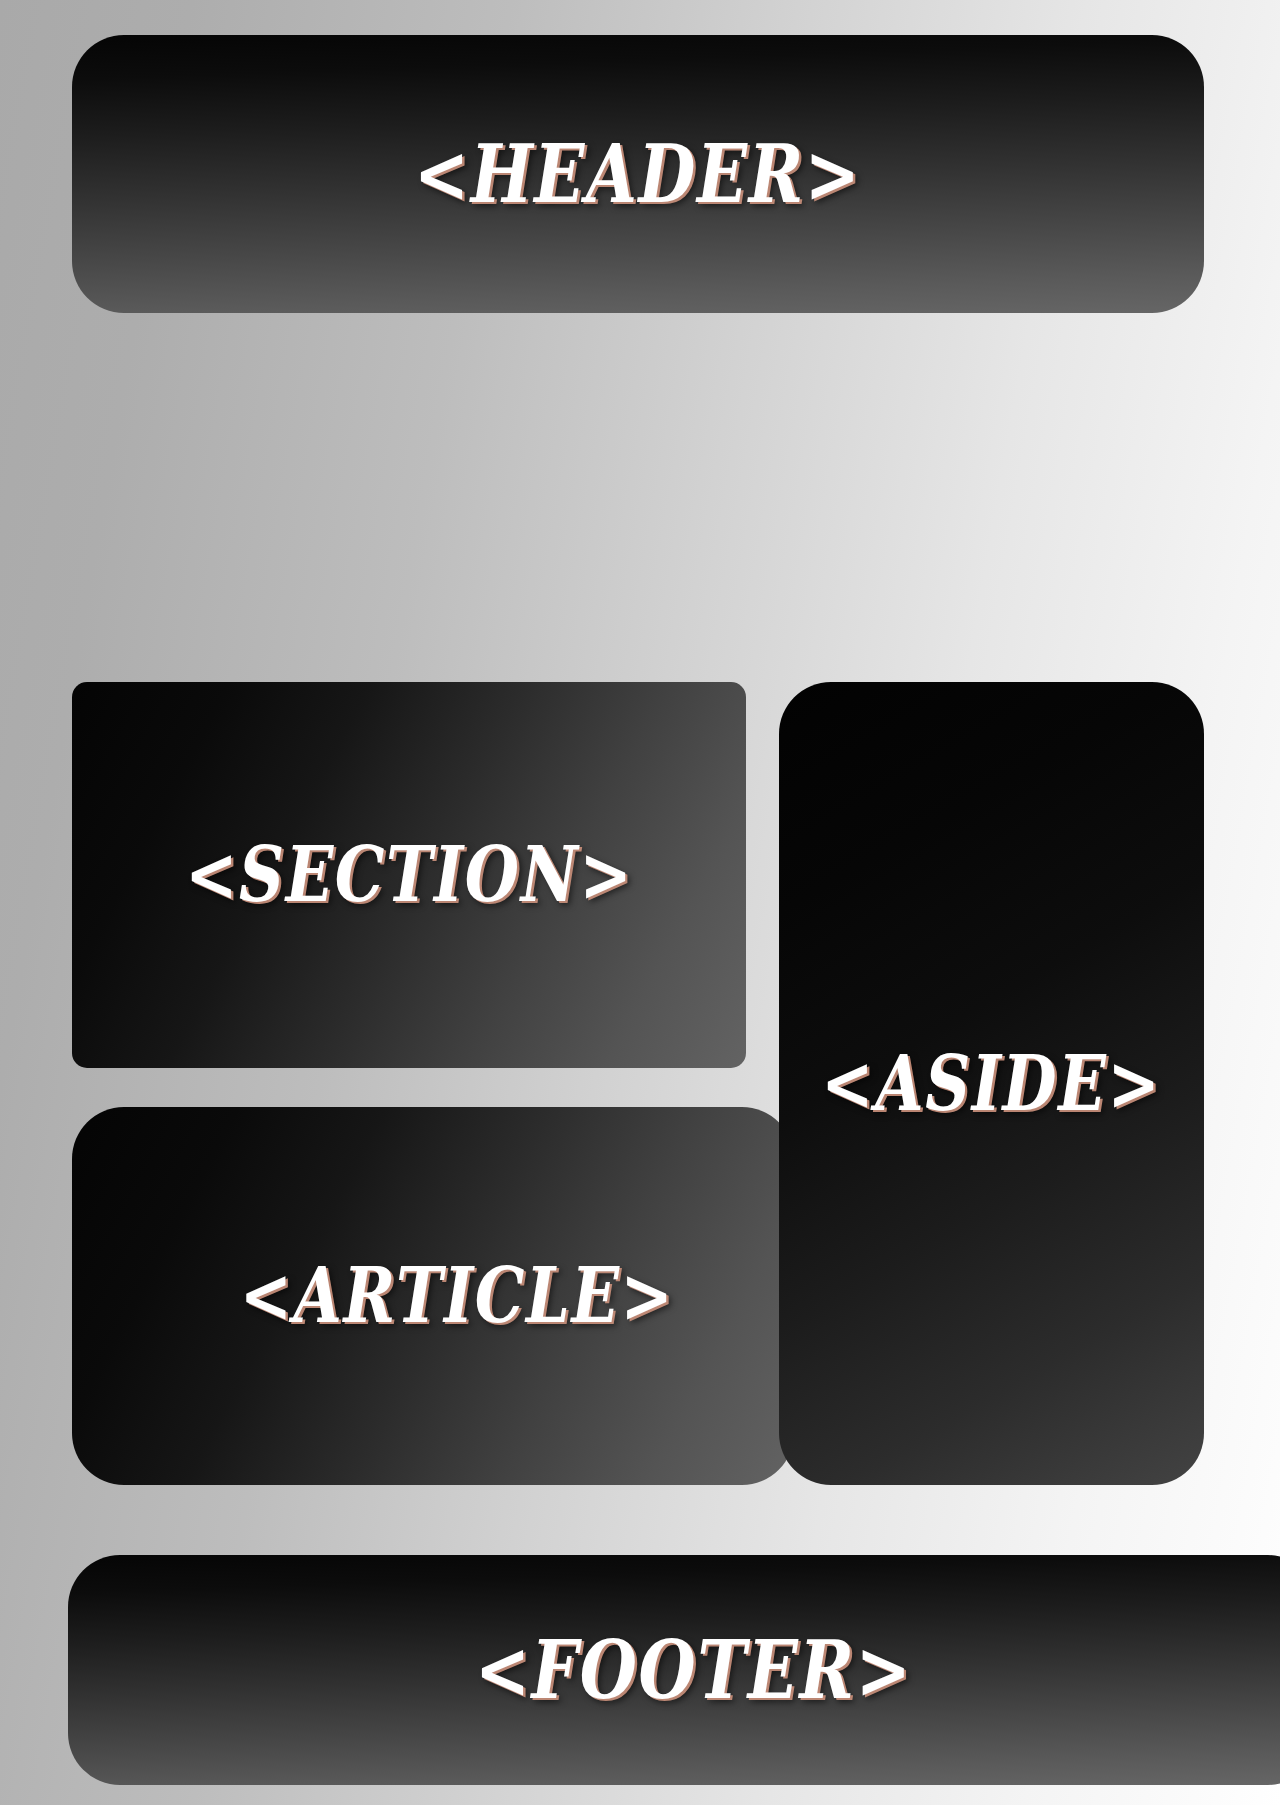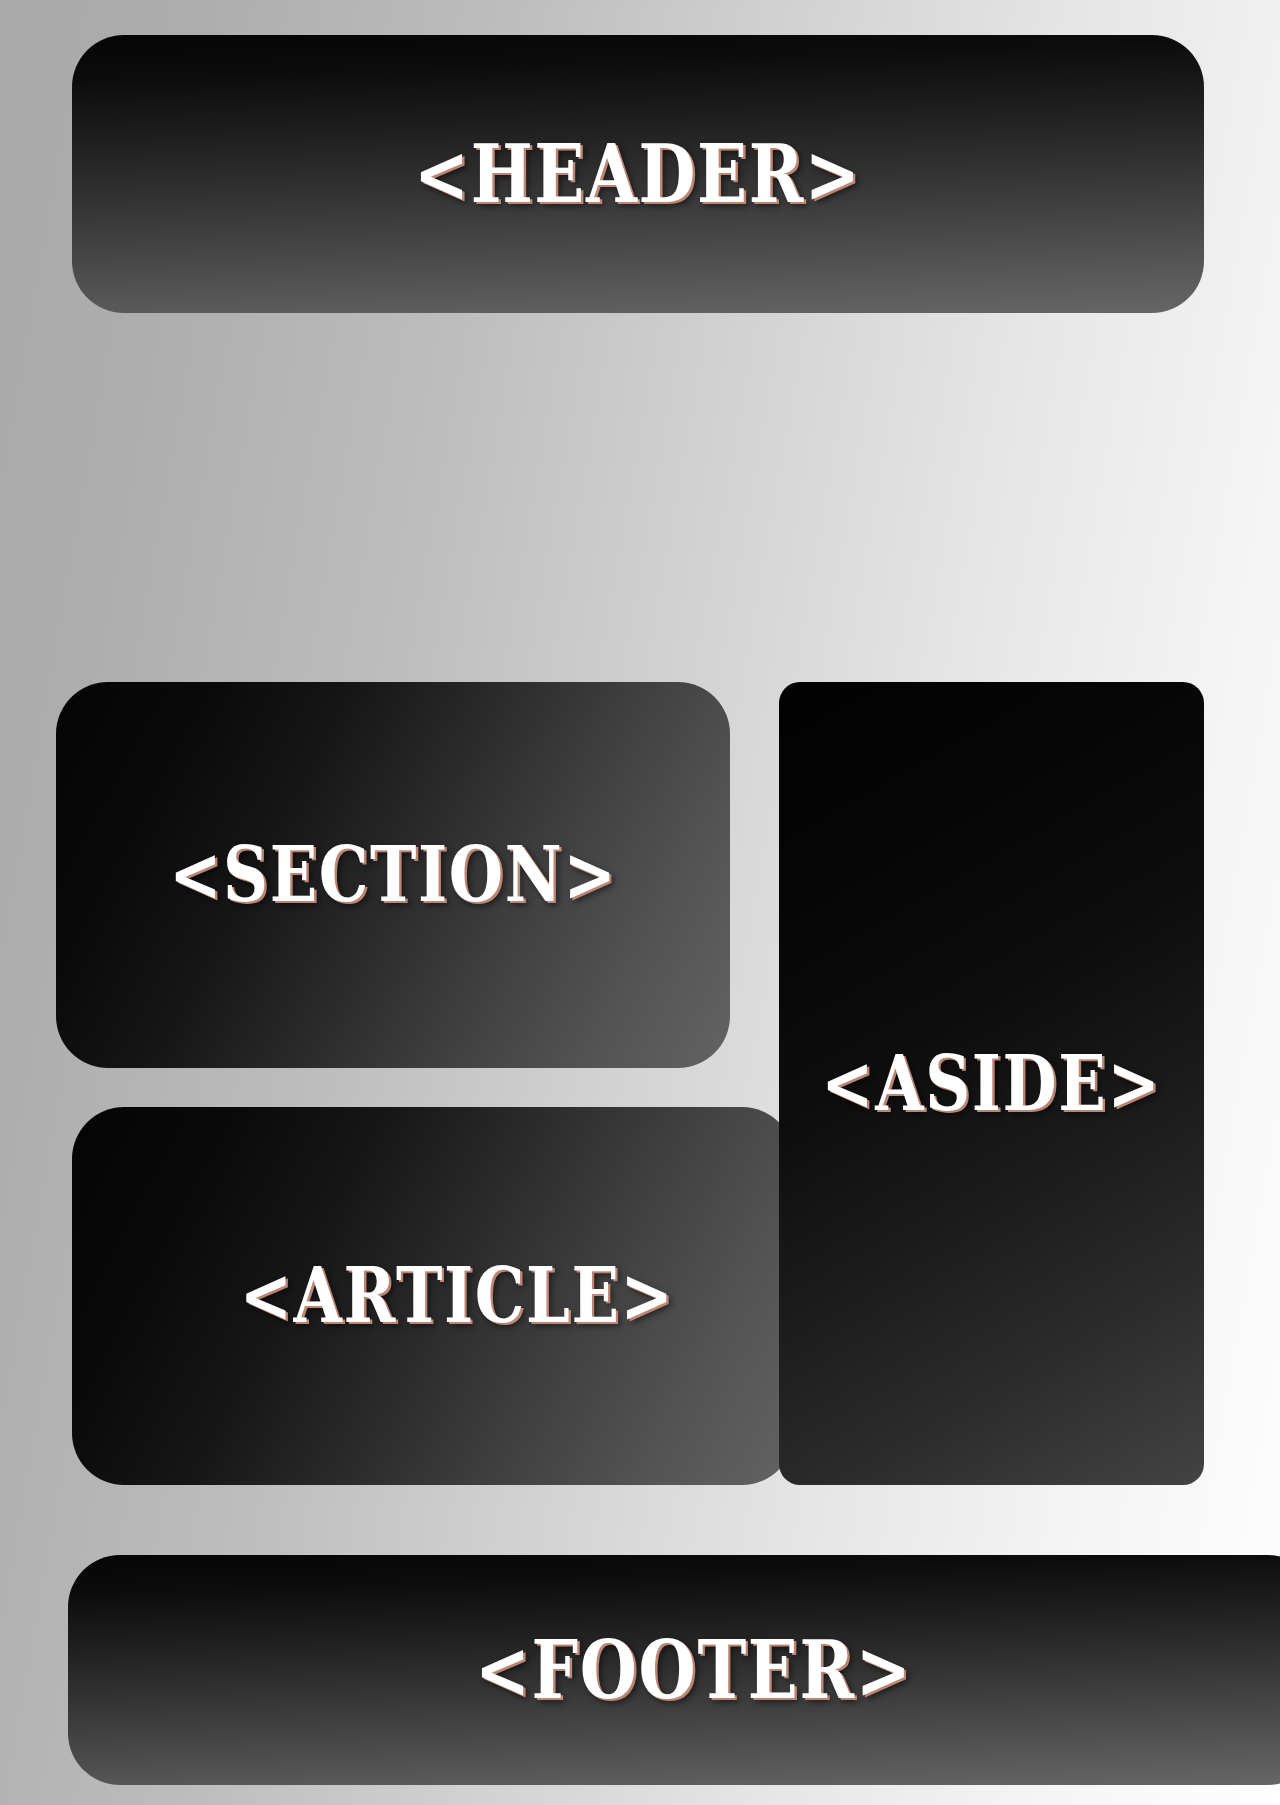--- a/index.html
+++ b/index.html
@@ -41,20 +41,21 @@
                 #0c0c0c 14%,
                 #1d1d1d 32%,
                 #323232 52%,
                 #484848 72%,
                 #5a5a5a 88%,
                 #666666 100%);
     display: flex;
     align-items: center;
     justify-content: center;
     overflow: hidden;
+    font-style: italic;
   }
 
   
   .region.col-left {
     background: linear-gradient(118deg,
                 #040404 0%,
                 #0a0a0a 18%,
                 #161616 34%,
                 #2c2c2c 52%,
                 #414141 68%,
@@ -63,21 +64,20 @@
   }
   .region.col-right {
     background: linear-gradient(150deg,
                 #020202 0%,
                 #060606 22%,
                 #0d0d0d 42%,
                 #1c1c1c 62%,
                 #2c2c2c 80%,
                 #3a3a3a 92%,
                 #434343 100%);
-    border-radius: 21px;
   }
 
   
   .label {
     color: #ffffff;
     font-family: "DejaVu Serif", serif;
     font-weight: 700;
     letter-spacing: 2px;
     white-space: nowrap;
     transform: scaleX(0.82);
@@ -95,22 +95,22 @@
   }
   #header-region .label { font-size: 80px; }
 
   #nav-region {
     left: 72px;  top: 387px;
     width: 1130px; height: 218px;
   }
   #nav-region .label { font-size: 80px; }
 
   #section-region {
-    left: 56px;  top: 682px;
-    width: 674px; height: 386px;
+    left: 72px;  top: 682px;
+    width: 674px; height: 386px; border-radius: 15px;
   }
   #section-region .label { font-size: 76px; }
 
   #article-region {
     left: 72px;  top: 1107px;
     width: 674px; height: 378px; padding-left: 48px;
   }
   #article-region .label { font-size: 76px; }
 
   #aside-region {

